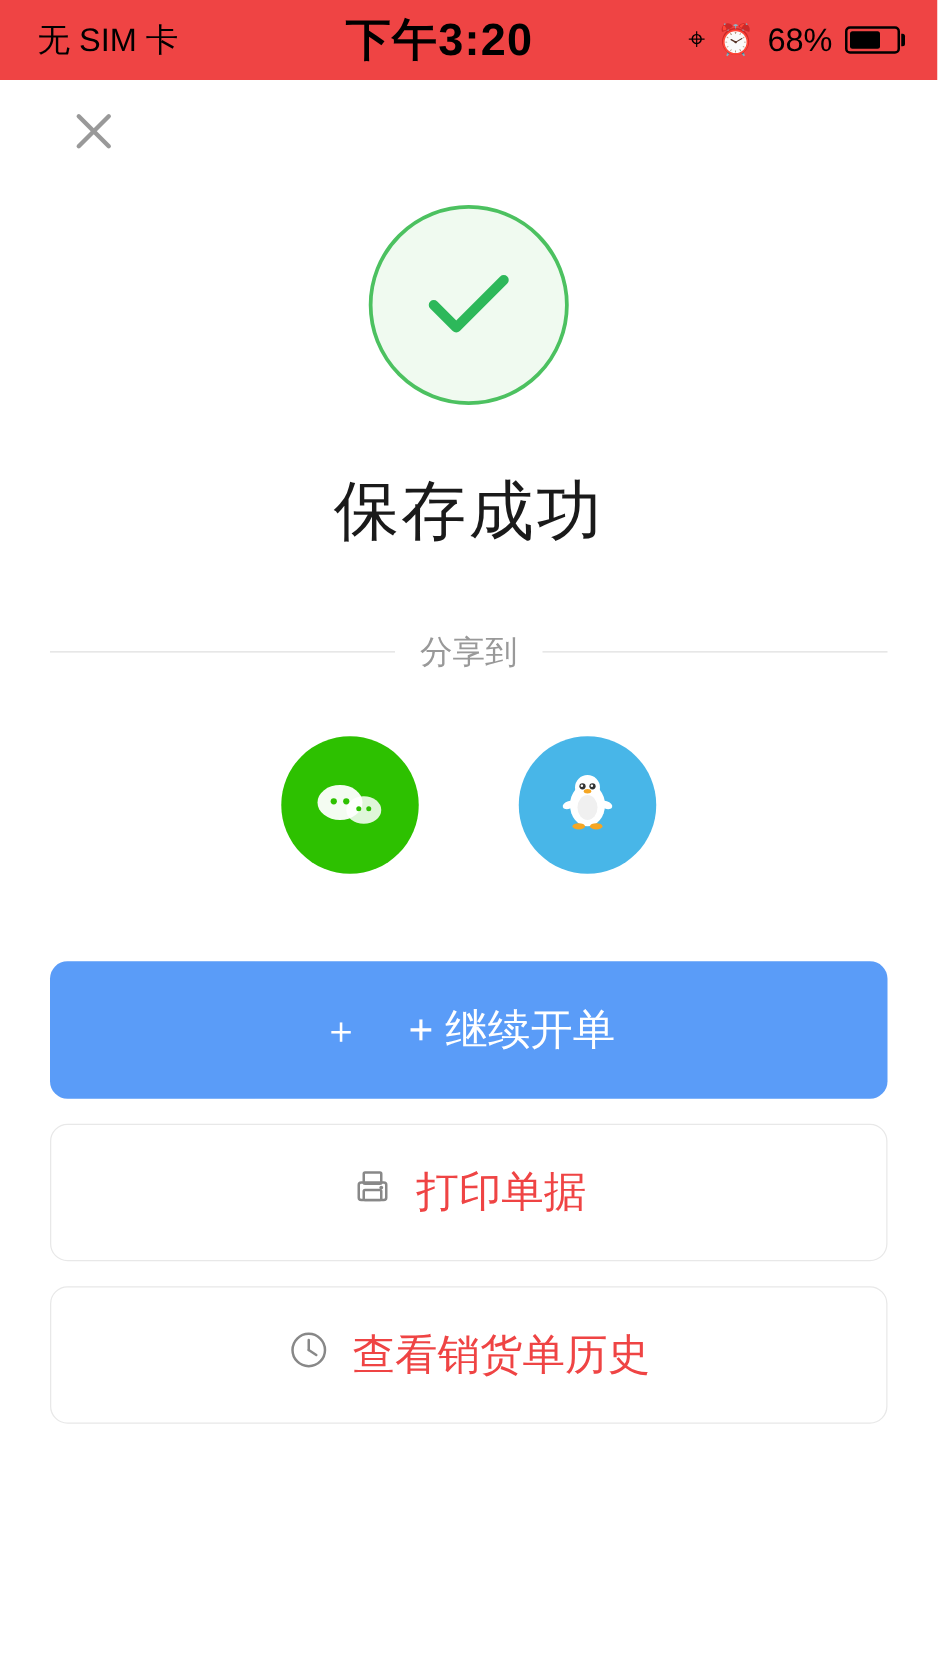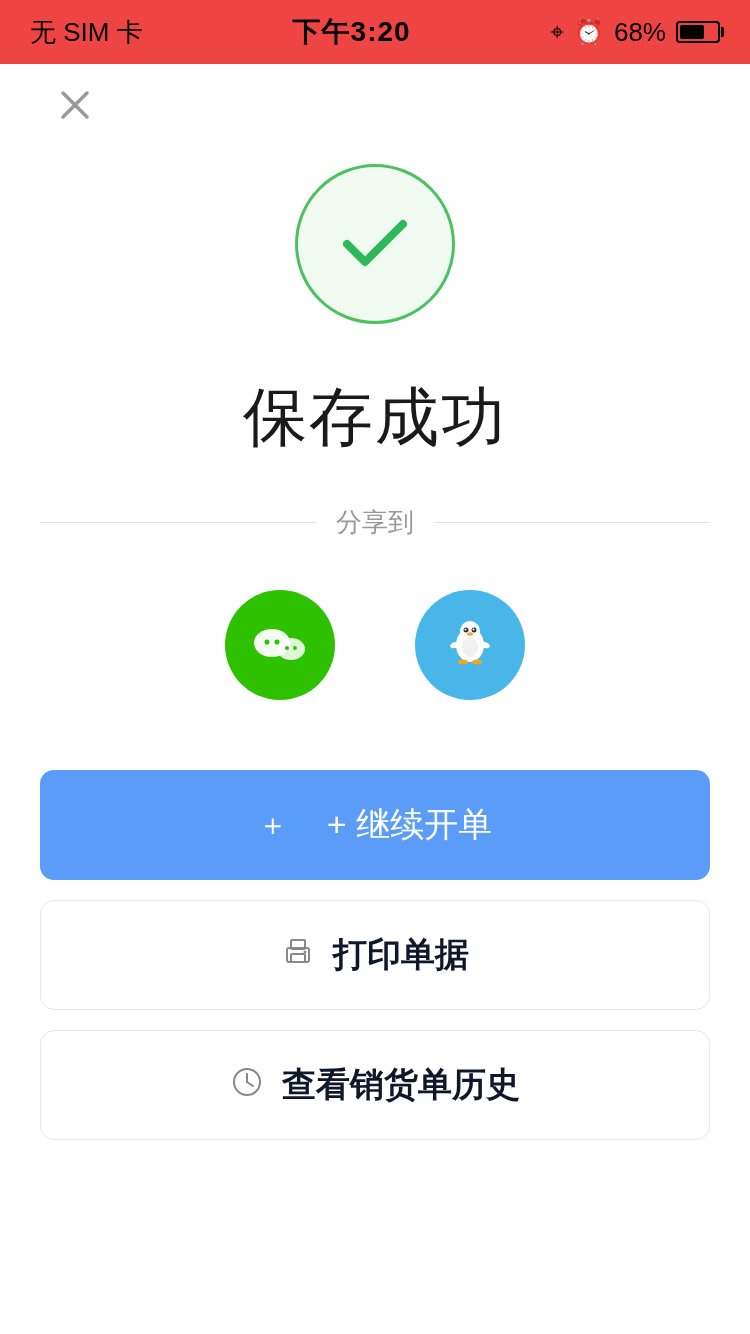--- a/index.html
+++ b/index.html
@@ -26,21 +26,21 @@
     }
     .status-left {
       display: flex;
       align-items: center;
       gap: 10px;
       font-size: 26px;
       color: #000;
       font-weight: 500;
     }
     .status-center {
-      font-size: 28px;
+      font-size: 36px;
       font-weight: 600;
       color: #000;
       letter-spacing: 1px;
     }
     .status-right {
       display: flex;
       align-items: center;
       gap: 10px;
       font-size: 26px;
       color: #000;
@@ -115,24 +115,24 @@
       justify-content: center;
       margin-bottom: 50px;
     }
     .check-icon svg {
       width: 80px;
       height: 80px;
     }
 
     
     .success-title {
-      font-size: 64px;
+      font-size: 52px;
       font-weight: 500;
       color: #1a1a1a;
-      margin-bottom: 44px;
+      margin-bottom: 60px;
       letter-spacing: 2px;
     }
 
     
     .share-section {
       width: 100%;
       padding: 0 40px;
       margin-bottom: 50px;
     }
     .share-divider {
@@ -198,23 +198,22 @@
       cursor: pointer;
       border: none;
       outline: none;
     }
     .primary-btn {
       background: #5a9cf8;
       color: #fff;
     }
     .secondary-btn {
       background: #fff;
-      color: #0f172a;
+      color: #ef4444;
       border: 1px solid #e8e8e8;
-      font-weight: bold;
     }
     .btn-icon {
       font-size: 30px;
     }
   </style>
 </head>
 <body>
 
 <div class="status-bar">
   <div class="status-left">

